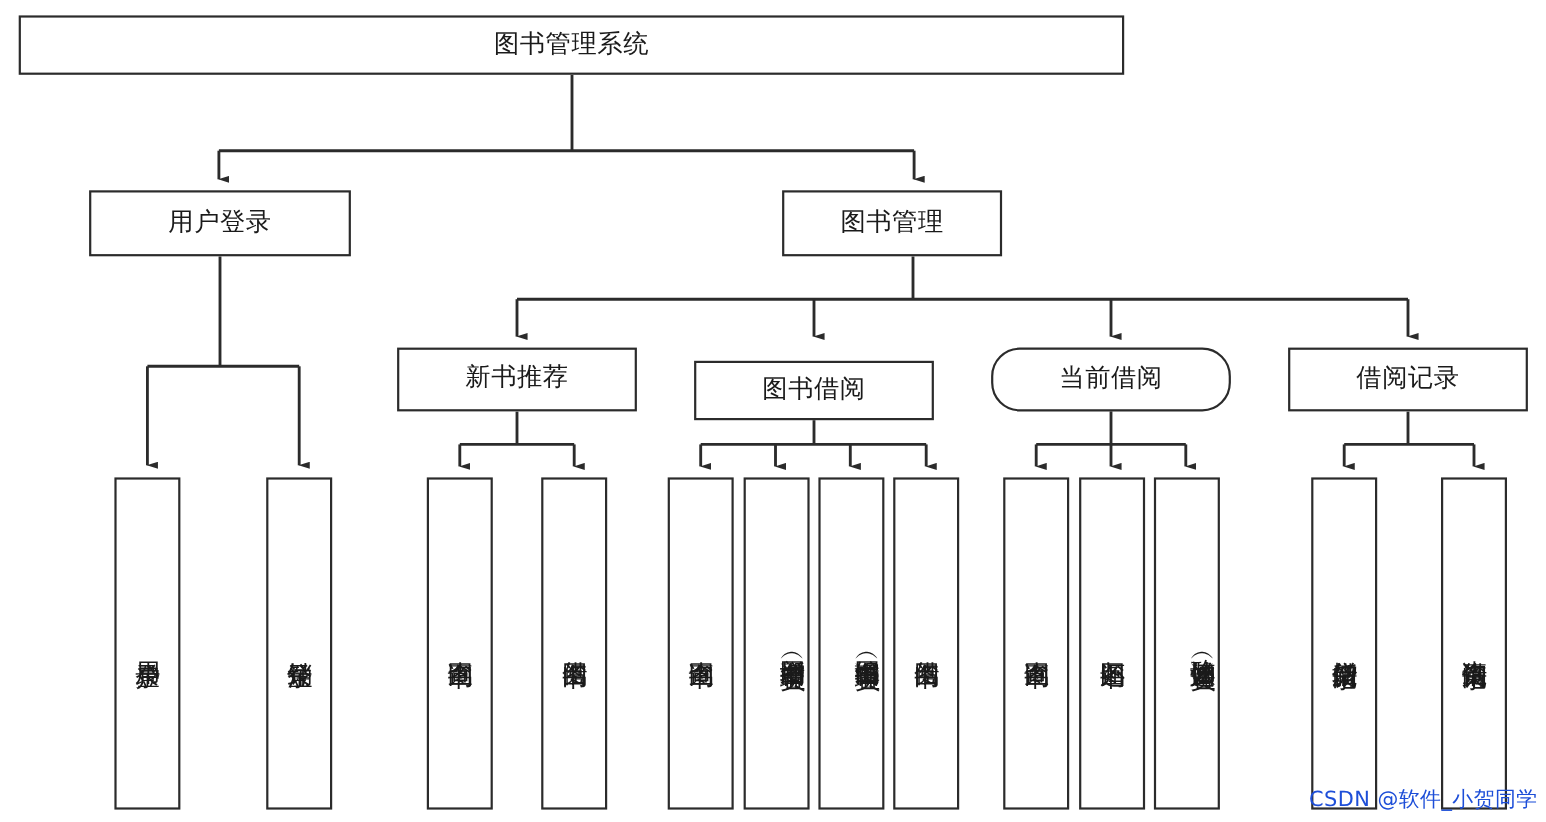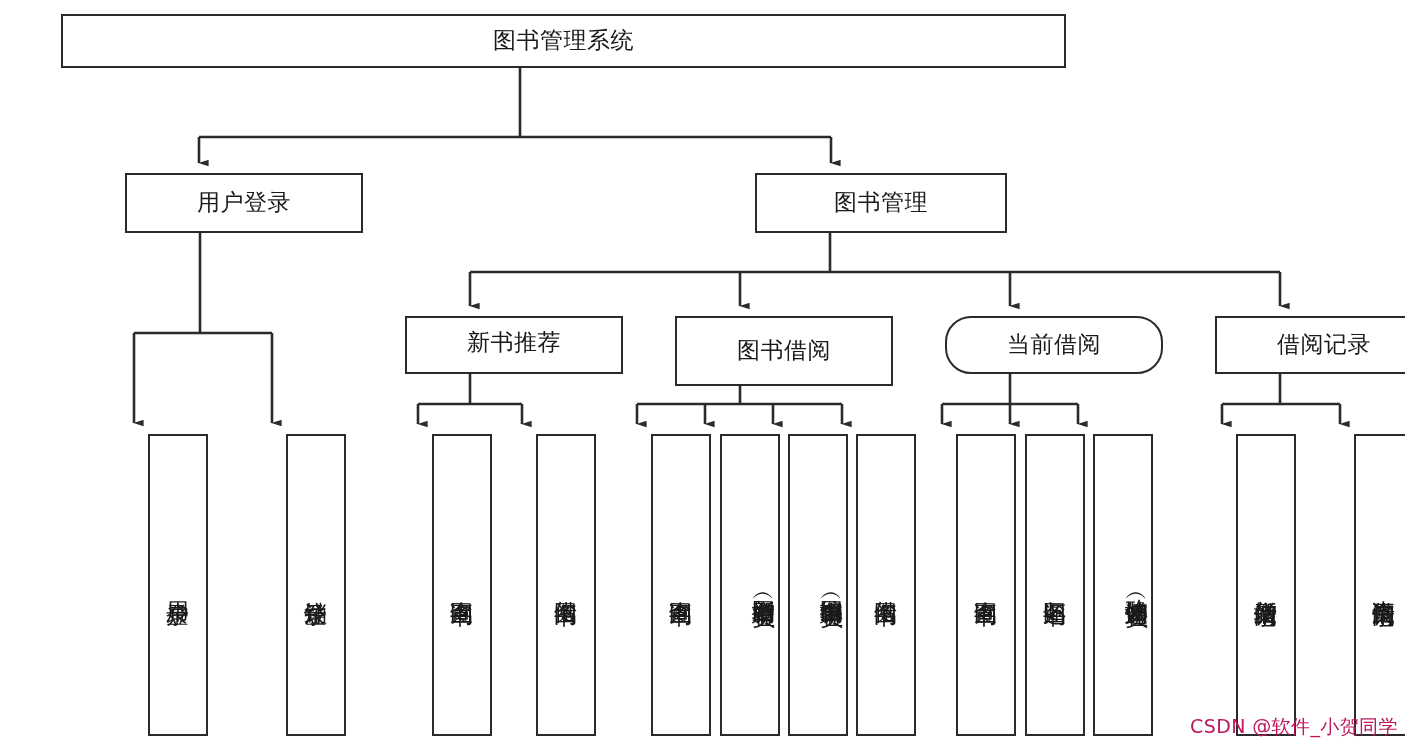--- a/index.html
+++ b/index.html
@@ -25,21 +25,20 @@
   .node{
     position:absolute;
     box-sizing:border-box;
     background:#ffffff;
     border:2px solid #2b2b2b;
     display:flex;
     align-items:center;
     justify-content:center;
     text-align:center;
     z-index:2;
-    margin-left:44px;
   }
   .node-h{
     font-size:23px;
     line-height:1.1;
     letter-spacing:0.5px;
     white-space:nowrap;
   }
   .node-v{
     font-size:23px;
     line-height:1.22;
@@ -57,21 +56,21 @@
   .leaf{
     align-items:flex-start;
     justify-content:center;
   }
   .leaf.mid{ align-items:center; }
   .watermark{
     position:absolute;
     left:1190px;
     top:714px;
     font-size:19px;
-    color:#be185d;
+    color:#1d4ed8;
     white-space:nowrap;
     z-index:5;
     letter-spacing:0.4px;
   }
 </style>
 </head>
 <body>
 
 <div id="diagram-root">
 
@@ -129,29 +128,29 @@
   </svg>
 
   <div class="node node-h" style="left:17px; top:14px; width:1005px; height:54px;">
     <span>图书管理系统</span>
   </div>
 
   <div class="node node-h" style="left:81px; top:173px; width:238px; height:60px;">
     <span>用户登录</span>
   </div>
 
-  <div class="node node-h" style="left:711px; top:173px; width:252px; height:60px;text-align:center;">
+  <div class="node node-h" style="left:711px; top:173px; width:200px; height:60px;text-align:center;">
     <span>图书管理</span>
   </div>
 
   <div class="node node-h" style="left:361px; top:316px; width:218px; height:58px;font-family:Liberation Mono, monospace;">
     <span>新书推荐</span>
   </div>
 
-  <div class="node node-h" style="left:631px; top:316px; width:218px; height:70px;">
+  <div class="node node-h" style="left:631px; top:328px; width:218px; height:54px;">
     <span>图书借阅</span>
   </div>
 
   <div class="node node-h" style="left:901px; top:316px; width:218px; height:58px;border-radius:26px;">
     <span>当前借阅</span>
   </div>
 
   <div class="node node-h" style="left:1171px; top:316px; width:218px; height:58px;">
     <span>借阅记录</span>
   </div>

